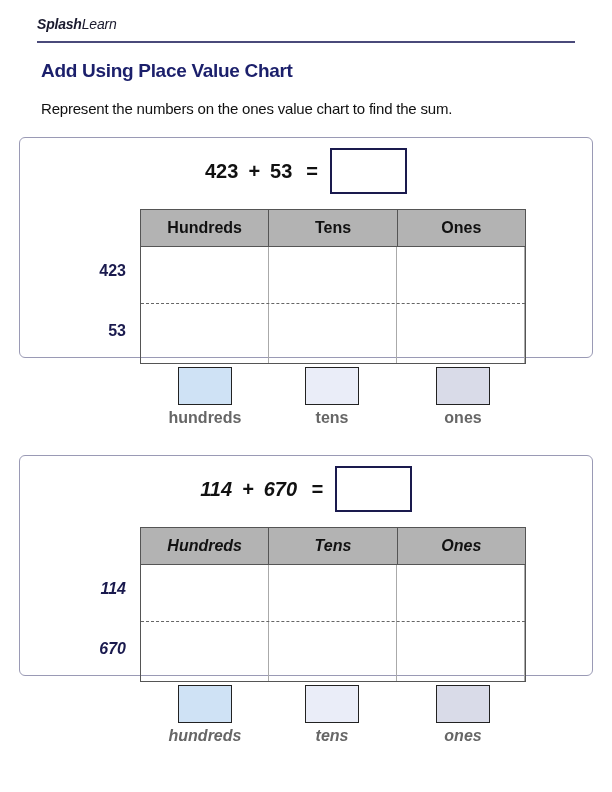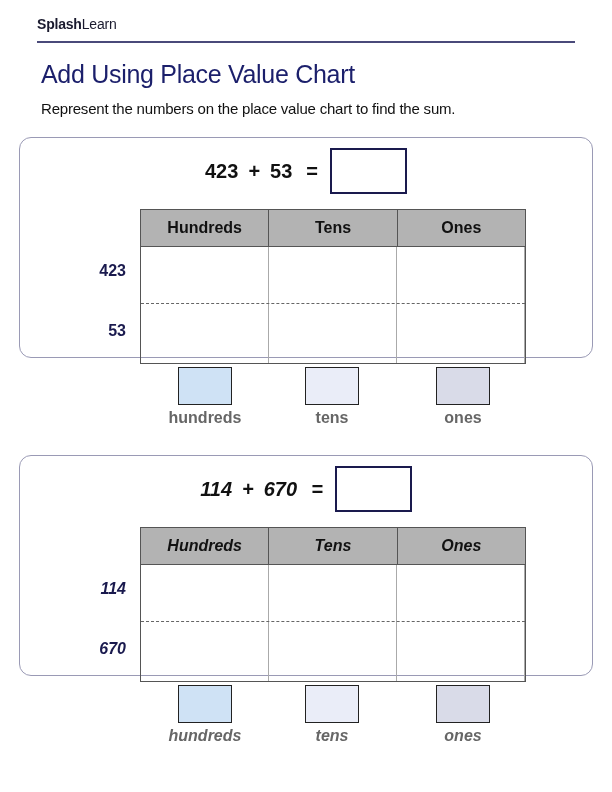--- a/index.html
+++ b/index.html
@@ -1,27 +1,27 @@
 <!DOCTYPE html>
 <html><head>
 <meta charset="utf-8">
 <style>
   * { box-sizing: border-box; margin: 0; padding: 0; }
   html, body { width: 612px; height: 792px; background: #ffffff; overflow: hidden; }
   body { position: relative; font-family: "Liberation Sans", "DejaVu Sans", sans-serif; color: #111; }
 
-  .brand { position: absolute; left: 37px; top: 16px; font-size: 14px; color: #1a1a2e; letter-spacing: -0.2px; }
+  .brand { position: absolute; left: 37px; top: 16px; font-size: 14px; color: #1a1a2e; letter-spacing: -0.2px; font-style: italic; }
   .brand b { font-weight: 700; }
   .brand span.light { font-weight: 400; }
   .header-rule { position: absolute; left: 37px; top: 41px; width: 538px; height: 1.5px; background: #4a4a7a; }
 
-  .title { position: absolute; left: 41px; top: 60px; font-size: 25px; font-weight: 400; color: #1b1f6b; letter-spacing: -0.3px; }
+  .title { position: absolute; left: 41px; top: 60px; font-size: 19px; font-weight: 700; color: #1b1f6b; letter-spacing: -0.3px; }
   .instructions { position: absolute; left: 41px; top: 100px; font-size: 15px; color: #111; letter-spacing: -0.2px; }
 
-  .card { position: absolute; left: 19px; width: 574px; height: 221px; border: 1.5px solid #9a9ab5; border-radius: 12px; background: #fff; }
+  .card { position: absolute; left: 19px; width: 574px; height: 221px; border: 1.5px solid #9a9ab5; border-radius: 6px; background: #fff; }
   .card.c1 { top: 137px; }
   .card.c2 { top: 455px; font-style: italic; }
 
   .equation { position: absolute; left: 0; right: 0; top: 9px; height: 48px; display: flex; justify-content: center; align-items: center; font-size: 20px; font-weight: 700; color: #111; }
   .equation .num { }
   .equation .op { margin: 0 10px; }
   .equation .eq { margin: 0 12px 0 14px; }
   .answer-box { width: 77px; height: 46px; border: 2px solid #1a1a4e; background: #fff; }
 
   .pv-table { position: absolute; left: 120px; top: 71px; width: 386px; border-collapse: collapse; }
@@ -39,21 +39,21 @@
   .legend-swatch { width: 54px; height: 38px; margin: 0 auto; border: 1.5px solid #222; }
   .legend-label { margin-top: 4px; font-size: 16px; font-weight: 700; color: #666; }
 </style>
 </head>
 <body>
 
 <div class="brand"><b>Splash</b><span class="light">Learn</span></div>
 <div class="header-rule"></div>
 
 <div class="title">Add Using Place Value Chart</div>
-<div class="instructions">Represent the numbers on the place value chart to find the sum.</div>
+<div class="instructions">Represent the numbers on the ones value chart to find the sum.</div>
 
 <div class="card c1">
   <div class="equation">
     <span class="num">423</span>
     <span class="op">+</span>
     <span class="num">53</span>
     <span class="eq">=</span>
     <div class="answer-box"></div>
   </div>
 

